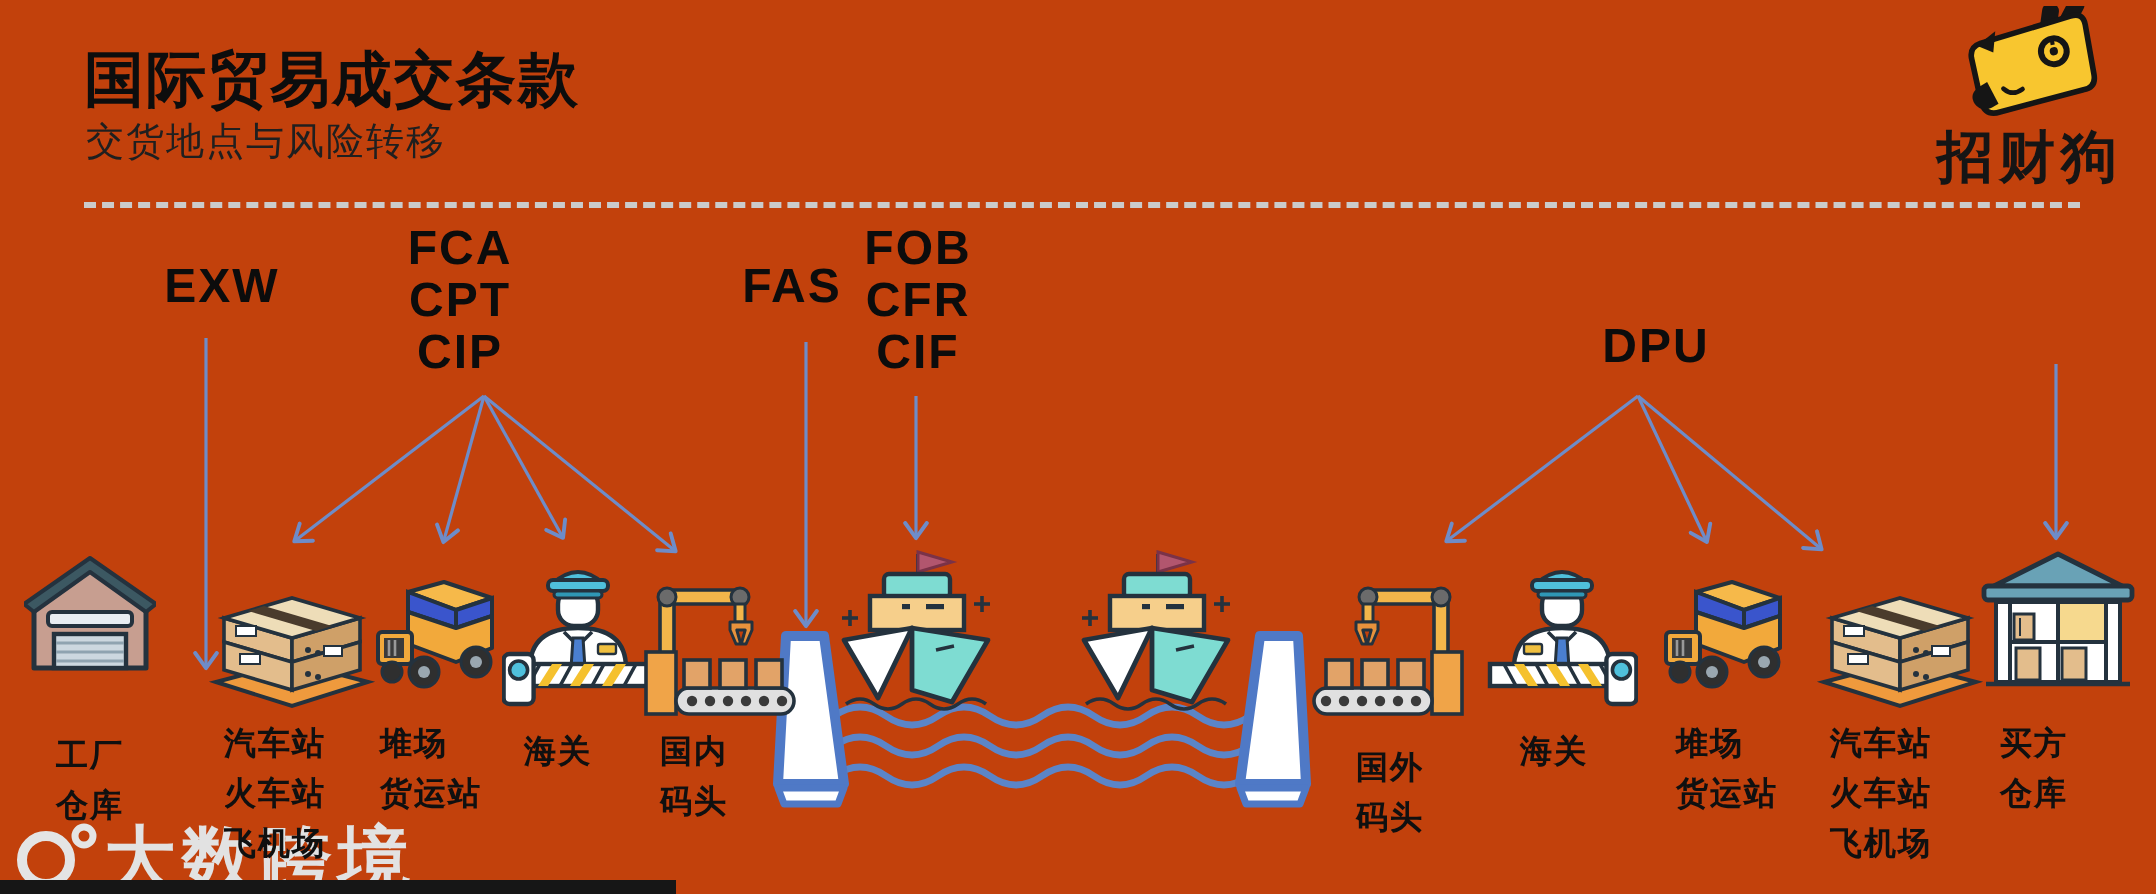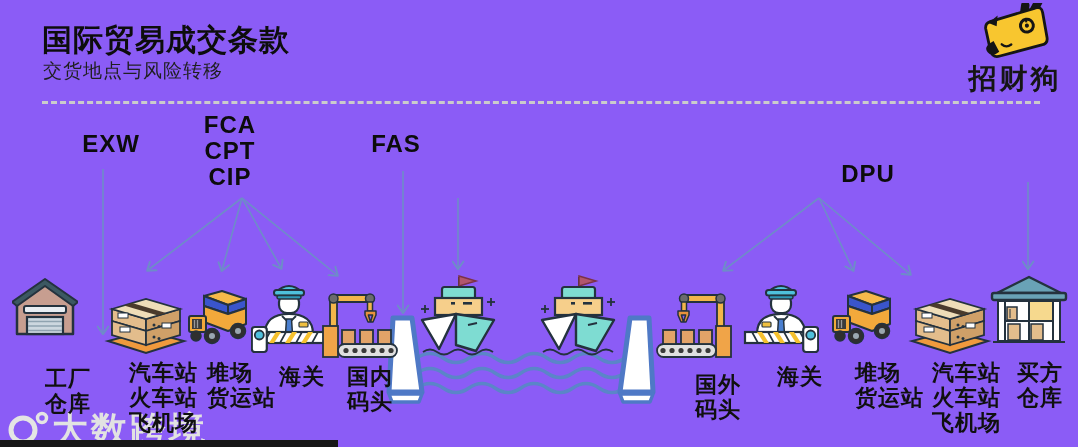--- a/index.html
+++ b/index.html
@@ -1,27 +1,27 @@
 <!DOCTYPE html>
 <html><head>
 <meta charset="utf-8">
 <style>
   html,body{margin:0;padding:0;background:#ffffff;}
-  .stage{position:relative;width:1078px;height:447px;background:#8b5cf6;overflow:hidden;
+  .stage{position:relative;width:1078px;height:447px;background:#c2410c;overflow:hidden;
          font-family:"Liberation Sans","DejaVu Sans",sans-serif;color:#111;}
   .abs{position:absolute;}
   .hdr-title{position:absolute;left:42px;top:20px;font-size:30px;font-weight:800;letter-spacing:1px;color:#0d0d0d;}
   .hdr-sub{position:absolute;left:43px;top:58px;font-size:19px;font-weight:400;color:#1f1f1f;letter-spacing:1px;}
   .divider{position:absolute;left:42px;top:101px;width:998px;border-top:3px dashed #cbcbcb;}
   .brand-text{position:absolute;left:1015px;top:60px;transform:translateX(-50%);
               font-size:28px;font-weight:800;letter-spacing:3px;color:#151515;white-space:nowrap;}
   .term{position:absolute;transform:translateX(-50%);text-align:center;font-weight:700;
         font-size:24px;line-height:26px;letter-spacing:1px;color:#0c0c0c;z-index:3;white-space:nowrap;}
-  .stn{position:absolute;font-weight:700;font-size:22px;line-height:25px;letter-spacing:1px;
-       color:#101010;z-index:3;white-space:nowrap;margin-left:17px;}
+  .stn{position:absolute;font-weight:700;font-size:16px;line-height:25px;letter-spacing:1px;
+       color:#101010;z-index:3;white-space:nowrap;}
   .icon{position:absolute;z-index:2;}
   .mirror{transform:scaleX(-1);}
   .arrows{position:absolute;left:0;top:0;z-index:1;}
   .watermark{position:absolute;left:6px;top:406px;display:flex;align-items:flex-start;z-index:1;}
   .watermark-text{font-size:36px;font-weight:700;letter-spacing:3px;color:#e2e2e2;margin-left:2px;}
   .bottom-bar{position:absolute;left:0;top:440px;width:338px;height:7px;background:#161616;z-index:4;}
 </style>
 </head>
 <body>
 
@@ -51,21 +51,26 @@
     <div>EXW</div>
   </div>
   <div class="term" style="left:230px;top:112px">
     <div>FCA</div>
     <div>CPT</div>
     <div>CIP</div>
   </div>
   <div class="term" style="left:396px;top:131px">
     <div>FAS</div>
   </div>
-  <div class="term" style="left:868px;top:161px">
+  <div class="term" style="left:459px;top:112px">
+    <div>FOB</div>
+    <div>CFR</div>
+    <div>CIF</div>
+  </div>
+  <div class="term" style="left:828px;top:161px">
     <div>DPU</div>
   </div>
 
   <svg class="arrows" width="1078" height="447">
     <defs>
       <marker id="arw" viewBox="0 0 10 12" refX="7" refY="6" markerWidth="11" markerHeight="13" orient="auto" markerUnits="userSpaceOnUse">
         <path d="M1,1 L8,6 L1,11" fill="none" stroke="#6e8cc8" stroke-width="1.8" stroke-linecap="round" stroke-linejoin="round"></path>
       </marker>
     </defs>
     <g stroke="#6e8cc8" stroke-width="1.6" fill="none">

